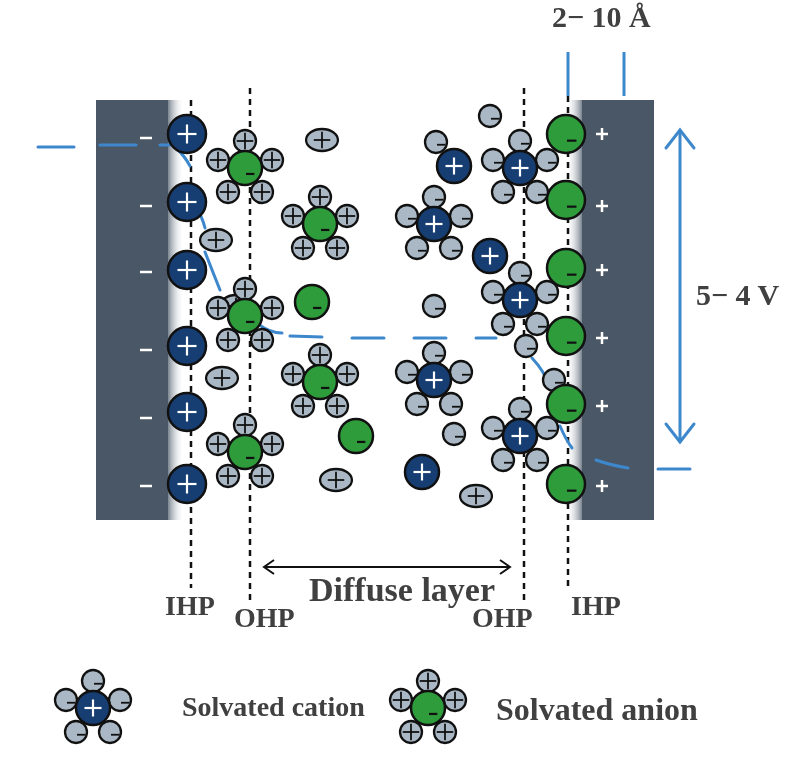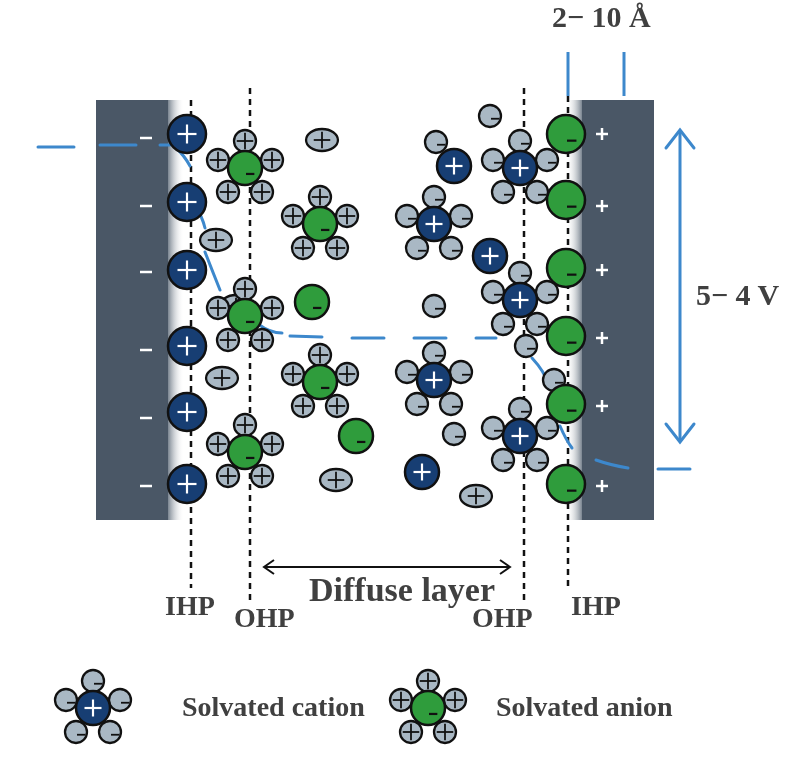--- a/index.html
+++ b/index.html
@@ -7,21 +7,21 @@
   #stage { position: absolute; left: 0; top: 0; width: 800px; height: 766px; }
   .label { position: absolute; font-family: Liberation Serif, serif; font-weight: bold; color: #404040; white-space: nowrap; }
   .lbl-dist { left: 552px; top: 0px; font-size: 30px; }
   .lbl-volt { left: 696px; top: 278px; font-size: 30px; }
   .lbl-diffuse { left: 309px; top: 571px; font-size: 34px; }
   .lbl-ihp-l { left: 165px; top: 590px; font-size: 28px; }
   .lbl-ohp-l { left: 234px; top: 602px; font-size: 28px; }
   .lbl-ohp-r { left: 472px; top: 602px; font-size: 28px; }
   .lbl-ihp-r { left: 571px; top: 590px; font-size: 28px; }
   .lbl-leg-cat { left: 150px; top: 691px; font-size: 28px; margin-left: 32px; }
-  .lbl-leg-an { left: 496px; top: 691px; font-size: 28px; }
+  .lbl-leg-an { left: 496px; top: 691px; font-size: 32px; }
 </style>
 </head>
 <body>
 
 <svg id="stage" width="800" height="766" viewBox="0 0 800 766" xmlns="http://www.w3.org/2000/svg">
   <defs>
     <linearGradient id="fuzzL" x1="0" x2="1" y1="0" y2="0">
       <stop offset="0" stop-color="#6b7784" stop-opacity="0.9"></stop>
       <stop offset="1" stop-color="#ffffff" stop-opacity="0"></stop>
     </linearGradient>

